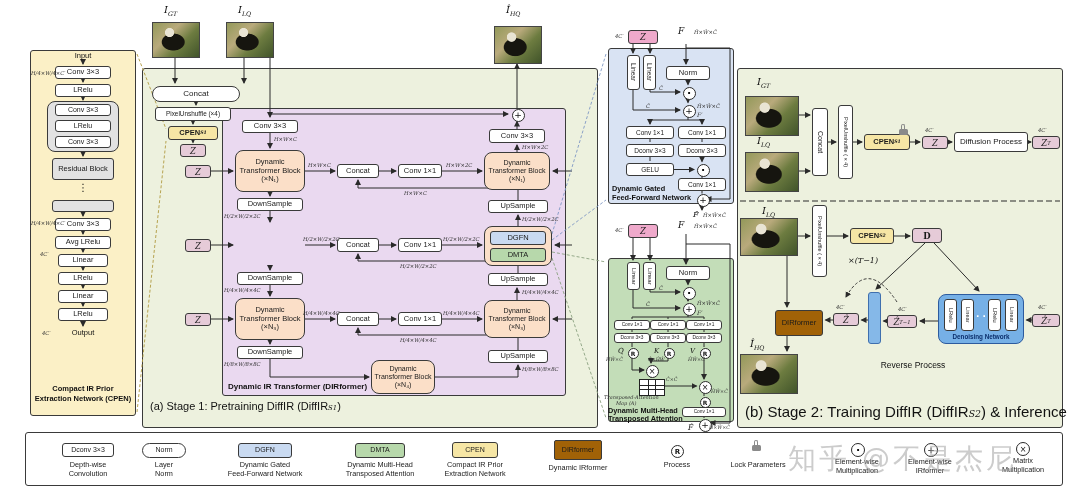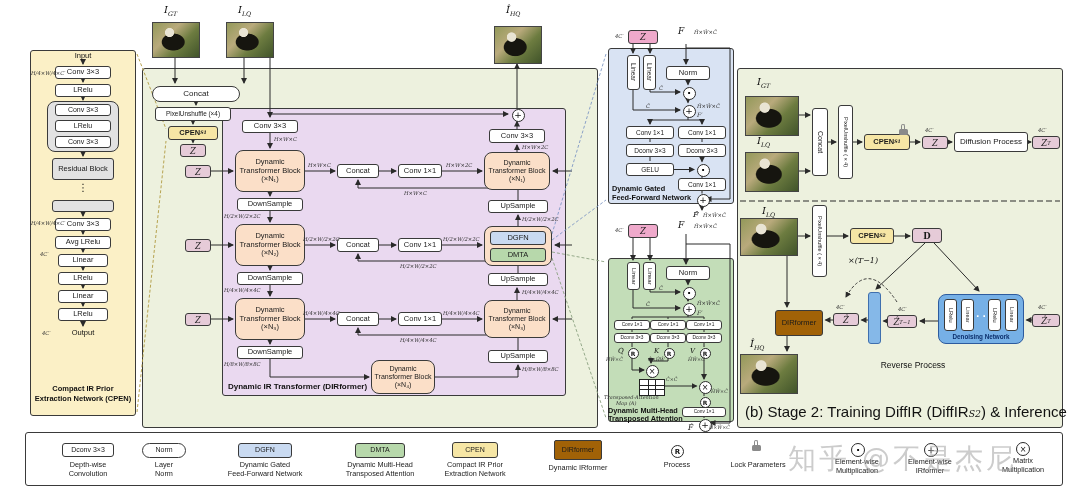--- a/index.html
+++ b/index.html
@@ -246,21 +246,20 @@
       <span class="subs">S1</span>
 </div>
 <div class="b pinkb" style="left:180px;top:144px;width:26px;height:13px;">Z</div>
 <div class="b pinkb" style="left:185px;top:165px;width:26px;height:13px;">Z</div>
 <div class="b pinkb" style="left:185px;top:239px;width:26px;height:13px;">Z</div>
 <div class="b pinkb" style="left:185px;top:313px;width:26px;height:13px;">Z</div>
 
 <div class="b" style="left:242px;top:120px;width:56px;height:13px;">Conv 3×3</div>
 <div class="b r8 peach" style="left:235px;top:150px;width:70px;height:42px;">Dynamic Transformer Block (×N₁)</div>
 <div class="b" style="left:237px;top:198px;width:66px;height:13px;">DownSample</div>
-<div class="b r8 peach" style="left:235px;top:224px;width:70px;height:42px;">Dynamic Transformer Block (×N₂)</div>
 <div class="b" style="left:237px;top:272px;width:66px;height:13px;">DownSample</div>
 <div class="b r8 peach" style="left:235px;top:298px;width:70px;height:42px;">Dynamic Transformer Block (×N₃)</div>
 <div class="b" style="left:237px;top:346px;width:66px;height:13px;">DownSample</div>
 <div class="b r8 peach" style="left:371px;top:360px;width:64px;height:34px;font-size:7px;">Dynamic Transformer Block (×N₄)</div>
 
 <div class="b" style="left:337px;top:164px;width:42px;height:14px;">Concat</div>
 <div class="b" style="left:398px;top:164px;width:44px;height:14px;">Conv 1×1</div>
 <div class="b" style="left:337px;top:238px;width:42px;height:14px;">Concat</div>
 <div class="b" style="left:398px;top:238px;width:44px;height:14px;">Conv 1×1</div>
 <div class="b" style="left:337px;top:312px;width:42px;height:14px;">Concat</div>
@@ -289,20 +288,23 @@
 <div class="ann" style="left:443px;top:310px;">H/4×W/4×4C</div>
 <div class="ann" style="left:404px;top:190px;">H×W×C</div>
 <div class="ann" style="left:400px;top:263px;">H/2×W/2×2C</div>
 <div class="ann" style="left:400px;top:337px;">H/4×W/4×4C</div>
 <div class="ann" style="left:522px;top:216px;">H/2×W/2×2C</div>
 <div class="ann" style="left:522px;top:289px;">H/4×W/4×4C</div>
 <div class="ann" style="left:522px;top:366px;">H/8×W/8×8C</div>
 <div class="ann" style="left:522px;top:144px;">H×W×2C</div>
 
 <div class="cap" style="left:228px;top:382px;font-size:8px;">Dynamic IR Transformer (DIRformer)</div>
+<div class="cap" style="left:150px;top:400px;font-size:11px;font-weight:normal;">
+  <span>(a) Stage 1: Pretraining DiffIR (DiffIR</span><span class="subs">S1</span><span>)</span>
+</div>
 
 <div class="b pink2" style="left:628px;top:30px;width:30px;height:14px;">Z</div>
 <div class="ann" style="left:615px;top:33px;">4C′</div>
 <div class="mlab" style="left:678px;top:26px;font-size:9px;">F</div>
 <div class="ann" style="left:694px;top:29px;">Ĥ×Ŵ×Ĉ</div>
 <div class="panel" style="left:608px;top:48px;width:126px;height:156px;background:#d9e3f3;border-width:1px;"></div>
 <div class="b vert" style="left:627px;top:55px;width:13px;height:35px;font-size:6.5px;">Linear</div>
 <div class="b vert" style="left:643px;top:55px;width:13px;height:35px;font-size:6.5px;">Linear</div>
 <div class="b" style="left:666px;top:66px;width:44px;height:14px;">Norm</div>
 <div class="op dot" style="left:682.5px;top:86.5px;">·</div>

